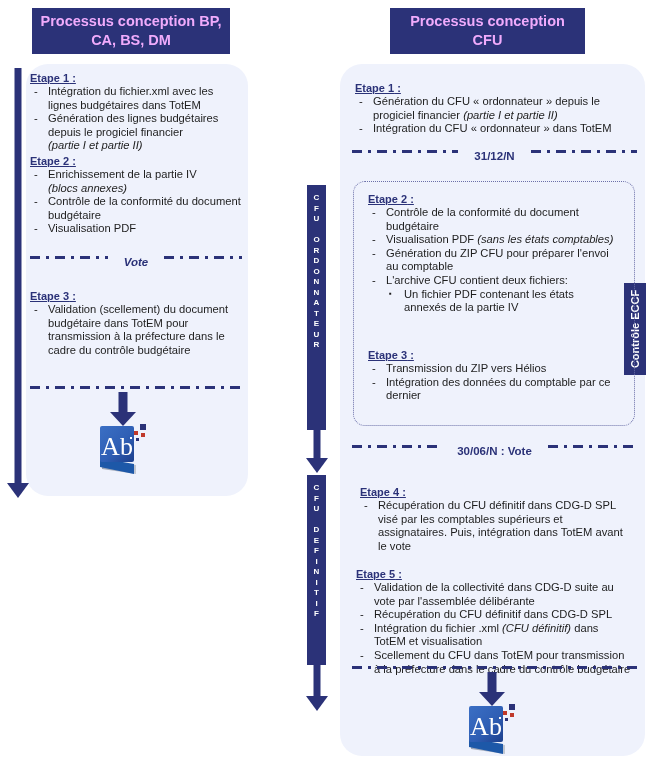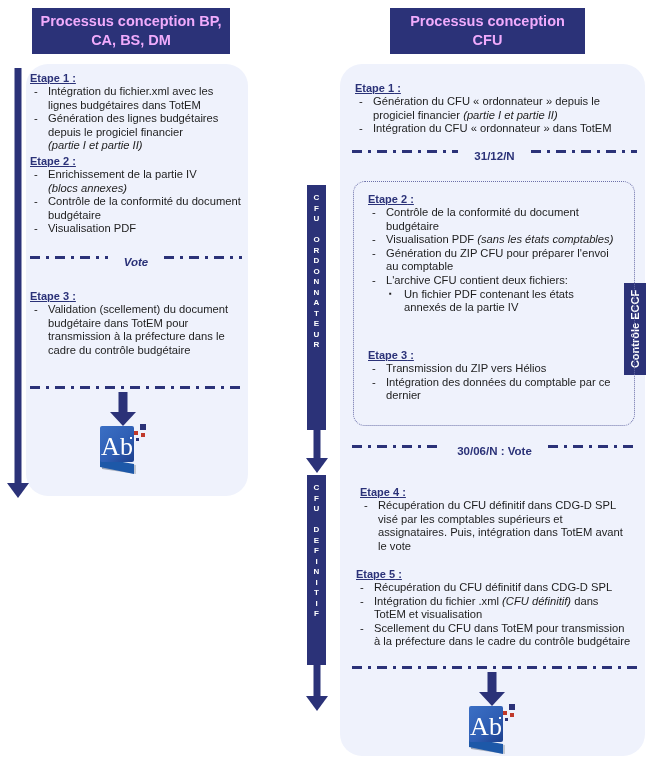--- a/index.html
+++ b/index.html
@@ -342,20 +342,21 @@
     <ul class="items">
       <li><span>Récupération du CFU définitif dans CDG-D SPL visé par les comptables supérieurs et assignataires. Puis, intégration dans TotEM avant le vote</span></li>
     </ul>
   </div>
 
   <div class="tblock" style="left:356px; top:568px; width:276px;">
     <div class="step-title">
       <u>Etape 5</u><span> :</span>
     </div>
     <ul class="items">
+      <li><span>Validation de la collectivité dans CDG-D suite au vote par l'assemblée délibérante</span></li>
       <li><span>Récupération du CFU définitif dans CDG-D SPL</span></li>
       <li><span>Intégration du fichier .xml </span><span class="it">(CFU définitif)</span><span> dans TotEM et visualisation</span></li>
       <li><span>Scellement du CFU dans TotEM pour transmission à la préfecture dans le cadre du contrôle budgétaire</span></li>
     </ul>
   </div>
 
   <div class="sep" id="sep-bottom-r">
     <div class="line"></div>
   </div>
 

